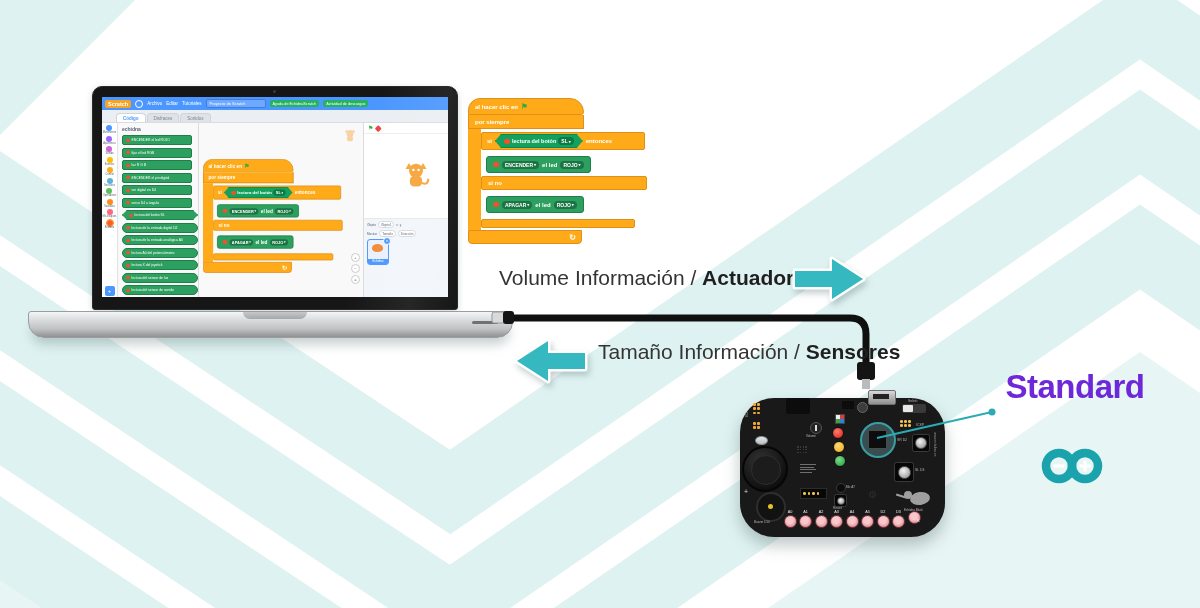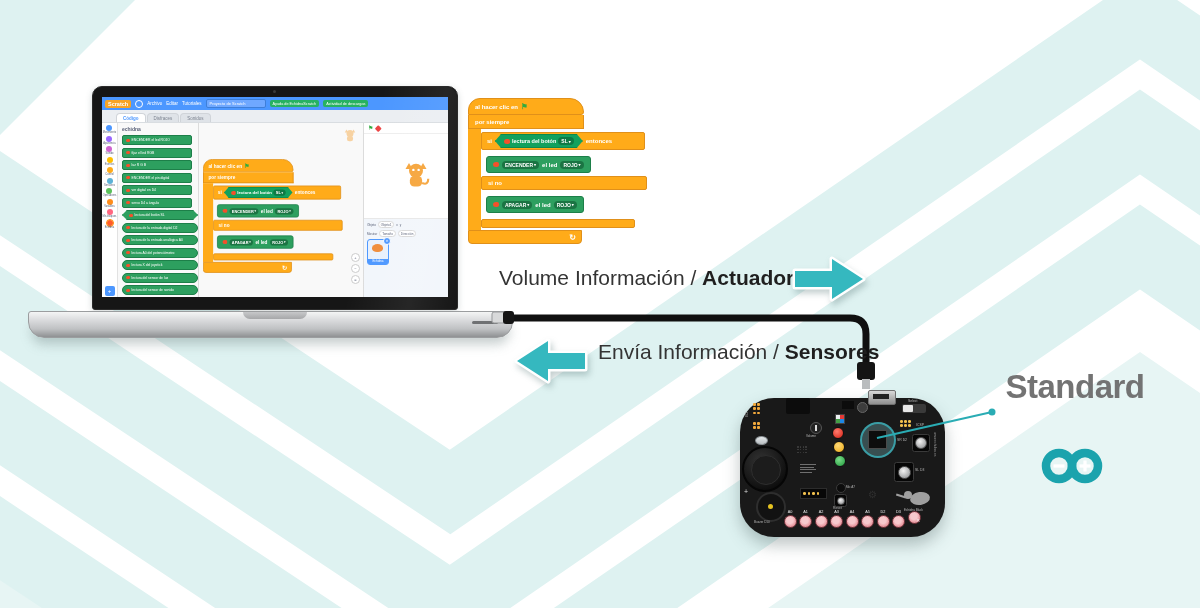--- a/index.html
+++ b/index.html
@@ -96,21 +96,21 @@
   .pad{width:11px;height:11px;border-radius:50%;background:radial-gradient(circle at 45% 40%,#f7c9cd 0 35%,#eda3aa 60%,#c06670 100%);border:1px solid #7d3942;}
   .ledc{border-radius:50%;width:10px;height:10px;border:1px solid #111;}
   .btnpad{background:#060606;border:1px solid #3a3a3a;border-radius:2.5px;display:flex;align-items:center;justify-content:center;}
   .btncap{border-radius:50%;background:radial-gradient(circle at 40% 35%,#f2f2f2,#9c9ea0 80%);border:1px solid #555;}
   .dotgrid{display:grid;gap:1.5px;}
   .dot{width:2.8px;height:2.8px;border-radius:1px;background:#f2a93c;}
   .ydot{width:2.6px;height:2.6px;border-radius:50%;background:#f2c14e;}
   .gdot{width:1.6px;height:1.6px;border-radius:50%;background:#3f3f3f;}
 
   
-  .firmata{position:absolute;left:985px;top:371px;width:180px;text-align:center;color:#737373;font-size:33px;font-weight:700;line-height:31px;letter-spacing:-.5px;}
+  .firmata{position:absolute;left:985px;top:371px;width:180px;text-align:center;color:#6d28d9;font-size:33px;font-weight:700;line-height:31px;letter-spacing:-.5px;}
 </style>
 </head>
 <body>
 
 <div class="canvas">
 
   <svg class="bg" width="1200" height="608">
     <polygon points="0,0 135,0 0,135" fill="#def2f1"></polygon>
     <polyline points="-80,140 450,492 1140,17 1320,140" fill="none" stroke="#def2f1" stroke-width="70"></polyline>
     <polyline points="-80,255 450,607 1140,132 1320,255" fill="none" stroke="#def2f1" stroke-width="70"></polyline>
@@ -402,21 +402,21 @@
     <span>Volume Información /</span> <b>Actuadores</b>
   </div>
   <svg class="arrow" style="left:790px;top:254px" width="78" height="50">
     <polygon points="5,17 42,17 42,5 73,25 42,45 42,33 5,33" fill="#35b8bf" stroke="#ffffff" stroke-width="5" stroke-linejoin="round" paint-order="stroke"></polygon>
   </svg>
 
   <svg class="arrow" style="left:512px;top:336px" width="78" height="50">
     <polygon points="73,17 36,17 36,5 5,25 36,45 36,33 73,33" fill="#35b8bf" stroke="#ffffff" stroke-width="5" stroke-linejoin="round" paint-order="stroke"></polygon>
   </svg>
   <div class="lbl" style="left:598px;top:340px">
-    <span>Envía Información /</span> <b>Sensores</b>
+    <span>Tamaño Información /</span> <b>Sensores</b>
   </div>
 
   <div class="board">
 
     <div class="bd" style="left:128px;top:-8px;width:26px;height:13px;background:linear-gradient(#d9d9d9,#8f8f8f);border:1px solid #6f6f6f;border-radius:2px">
       <div style="position:absolute;left:4px;top:3px;width:16px;height:5px;background:#222"></div>
     </div>
 
     <div class="blabel" style="left:168px;top:1px">Select</div>
     <div class="bd" style="left:162px;top:6px;width:24px;height:9px;background:#3a3a3a;border-radius:2px">

